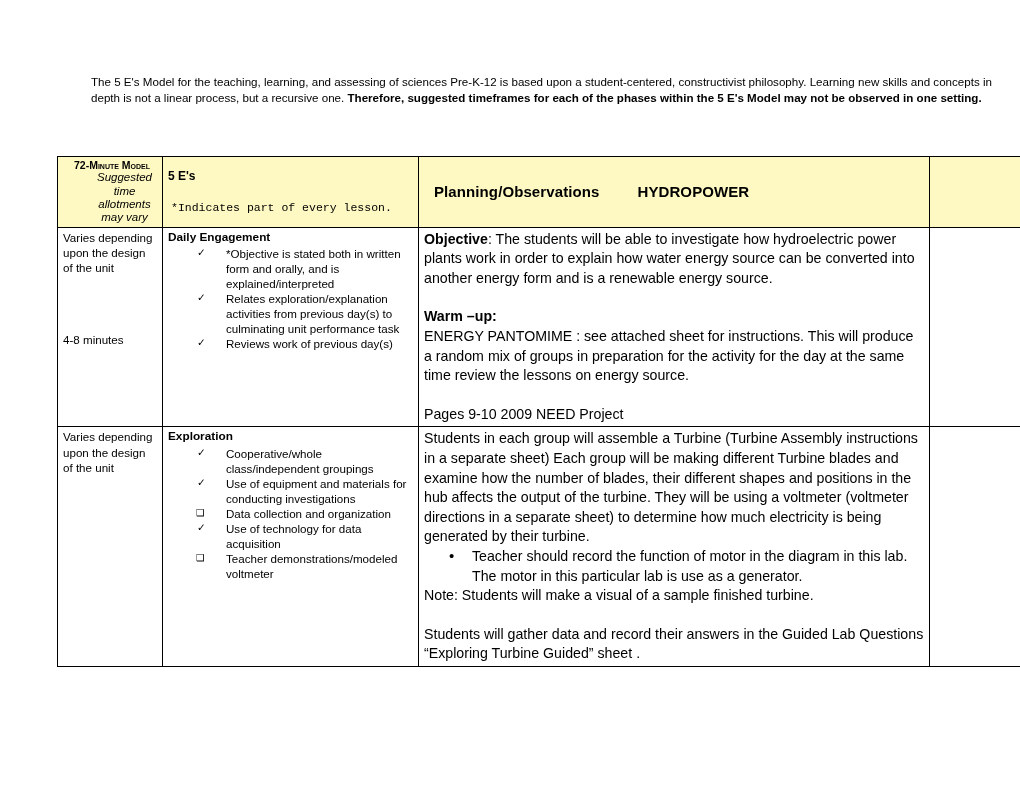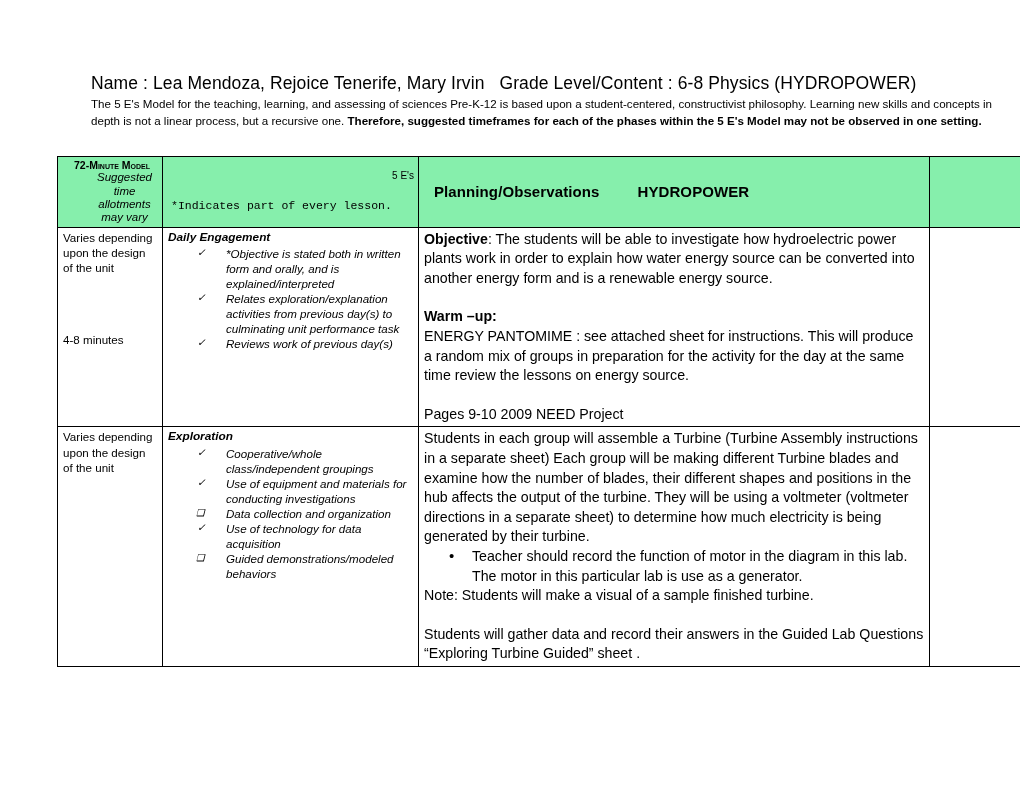--- a/index.html
+++ b/index.html
@@ -59,21 +59,21 @@
     padding: 2px 4px 2px 5px;
   }
 
   col.c1 { width: 105px; }
   col.c2 { width: 256px; }
   col.c3 { width: 511px; }
   col.c4 { width: 178px; }
 
   
   tr.head td {
-    background: #86efac;
+    background: #fef9c3;
     vertical-align: middle;
   }
   .h-model {
     font-size: 10.5px;
     font-weight: bold;
     font-variant: small-caps;
     text-align: right;
     padding-right: 8px;
     line-height: 1.18;
   }
@@ -81,23 +81,23 @@
     font-size: 11.5px;
     font-style: italic;
     font-weight: normal;
     font-variant: normal;
     text-align: center;
     line-height: 1.16;
     padding-right: 0;
     margin-left: 28px;
   }
   .h-5es {
-    font-size: 10px;
-    font-weight: normal;
-    text-align: right;
+    font-size: 12px;
+    font-weight: bold;
+    text-align: left;
     line-height: 1.2;
   }
   .h-5es-note {
     font-size: 11.5px;
     font-weight: normal;
     text-align: left;
     margin-top: 17px;
     padding-left: 3px;
     font-family: Liberation Mono, monospace;
   }
@@ -124,21 +124,20 @@
     line-height: 1.32;
   }
   .col-time .spacer {
     height: 56px;
   }
   .col-time.r2 { line-height: 1.33; }
 
   .col-5e {
     font-size: 11.6px;
     line-height: 1.3;
-    font-style: italic;
   }
   .col-5e .phase {
     font-weight: bold;
     font-size: 11.8px;
     margin-bottom: 1px;
   }
   ul.marks {
     list-style: none;
     margin: 0;
     padding: 0;
@@ -193,21 +192,20 @@
   }
 
   .col-notes { }
 </style>
 </head>
 <body>
 
 <div class="page">
 
   <div class="heading">
-    <div class="title-line">Name : Lea Mendoza, Rejoice Tenerife, Mary Irvin   Grade Level/Content : 6-8 Physics (HYDROPOWER)</div>
     <div class="subtitle"><span>The 5 E's Model for the teaching, learning, and assessing of sciences Pre-K-12 is based upon a student-centered, constructivist philosophy. Learning new skills and concepts in depth is not a linear process, but a recursive one. </span><span class="bold">Therefore, suggested timeframes for each of the phases within the 5 E's Model may not be observed in one setting.</span></div>
   </div>
 
   <table class="plan">
     <colgroup>
       <col class="c1">
         <col class="c2">
         <col class="c3">
         <col class="c4">
     </colgroup>
@@ -258,21 +256,21 @@
         <td class="col-time r2">
           <div>Varies depending upon the design of the unit</div>
         </td>
         <td class="col-5e">
           <div class="phase">Exploration</div>
           <ul class="marks">
             <li><span class="mk">✓</span><span>Cooperative/whole class/independent groupings</span></li>
             <li><span class="mk">✓</span><span>Use of equipment and materials for conducting investigations</span></li>
             <li><span class="mk box">❑</span><span>Data collection and organization</span></li>
             <li><span class="mk">✓</span><span>Use of technology for data acquisition</span></li>
-            <li><span class="mk box">❑</span><span>Guided demonstrations/modeled behaviors</span></li>
+            <li><span class="mk box">❑</span><span>Teacher demonstrations/modeled voltmeter</span></li>
           </ul>
         </td>
         <td class="col-main">
           <p>Students in each group will assemble a Turbine (Turbine Assembly instructions in a separate sheet)  Each group will be making different Turbine blades  and examine how the number of blades, their different shapes  and  positions in the hub  affects the output of the turbine. They will be using a voltmeter (voltmeter directions in a separate sheet) to determine how much electricity is being generated by their turbine.</p>
           <ul class="dots">
             <li><span class="dot">•</span><span>Teacher should record the function of motor in the diagram in this lab. The motor in this particular lab is use as a generator.</span></li>
           </ul>
           <p>Note: Students will make a visual of a sample finished turbine.</p>
           <p class="blank"></p>
           <p>Students will gather data and record their answers in the Guided Lab Questions “Exploring Turbine Guided” sheet  .</p>

